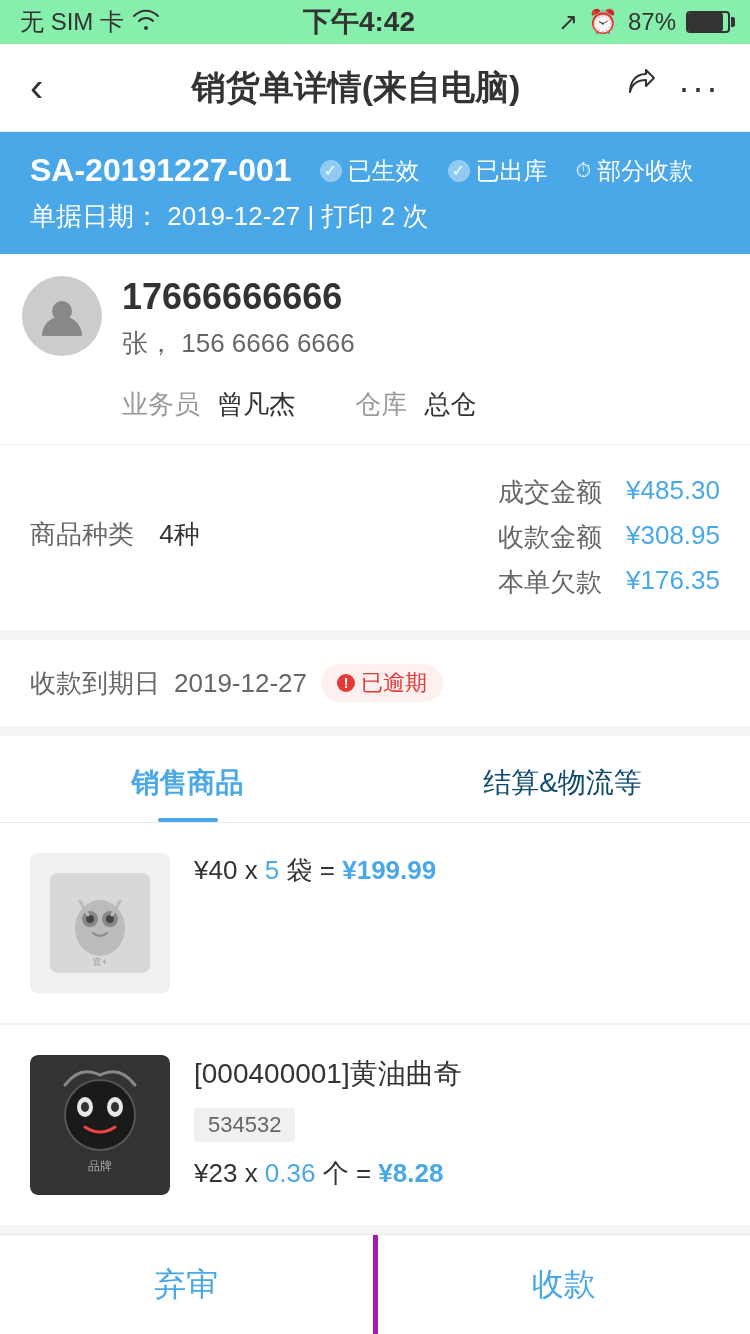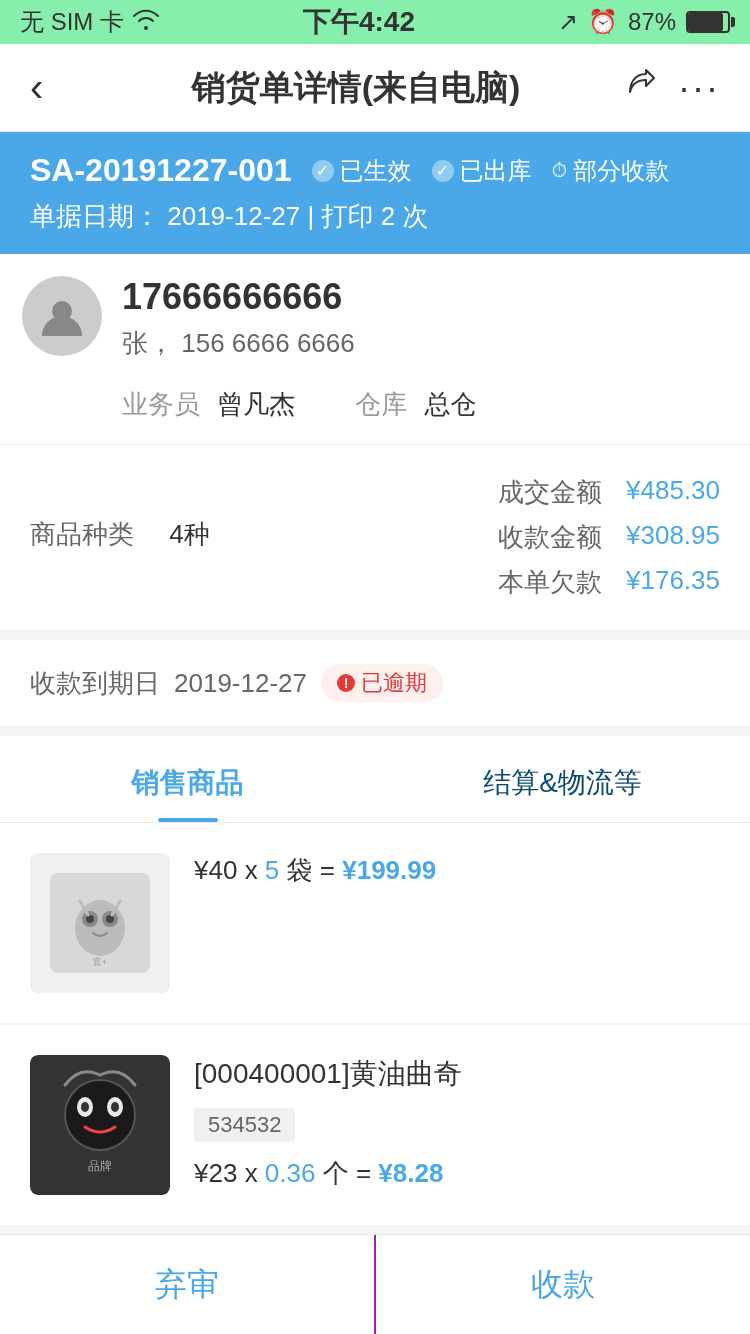--- a/index.html
+++ b/index.html
@@ -98,21 +98,21 @@
     }
 
     
     .header-banner {
       background: #4AA8E8;
       padding: 20px 30px;
     }
     .banner-row1 {
       display: flex;
       align-items: center;
-      gap: 20px;
+      gap: 28px;
       margin-bottom: 10px;
     }
     .order-id {
       font-size: 32px;
       font-weight: 700;
       color: #fff;
     }
     .status-badge {
       display: flex;
       align-items: center;
@@ -361,21 +361,21 @@
       flex: 1;
       display: flex;
       align-items: center;
       justify-content: center;
       font-size: 32px;
       font-weight: 500;
       cursor: pointer;
       color: #4AA8E8;
     }
     .bottom-btn:first-child {
-      border-right: 2px solid #a21caf;
+      border-right: 5px solid #a21caf;
     }
   </style>
 </head>
 <body>
 
 <div class="status-bar">
   <div class="status-bar-left">
     <span>无 SIM 卡</span>
     <span>
       <svg width="28" height="22" viewBox="0 0 28 22" fill="none">
@@ -457,21 +457,21 @@
         <span class="meta-value">总仓</span>
       </div>
     </div>
   </div>
 </div>
 
 <div class="stats-section">
   <div class="stats-left">
     <div class="stats-item">
       <span>商品种类</span>
-      <span style="color:#333;margin-left:28px;">4种</span>
+      <span style="color:#333;margin-left:18px;">4种</span>
     </div>
   </div>
   <div class="stats-right">
     <div class="stats-row">
       <span class="stats-row-label">成交金额</span>
       <span class="stats-row-value">¥485.30</span>
     </div>
     <div class="stats-row">
       <span class="stats-row-label">收款金额</span>
       <span class="stats-row-value">¥308.95</span>

